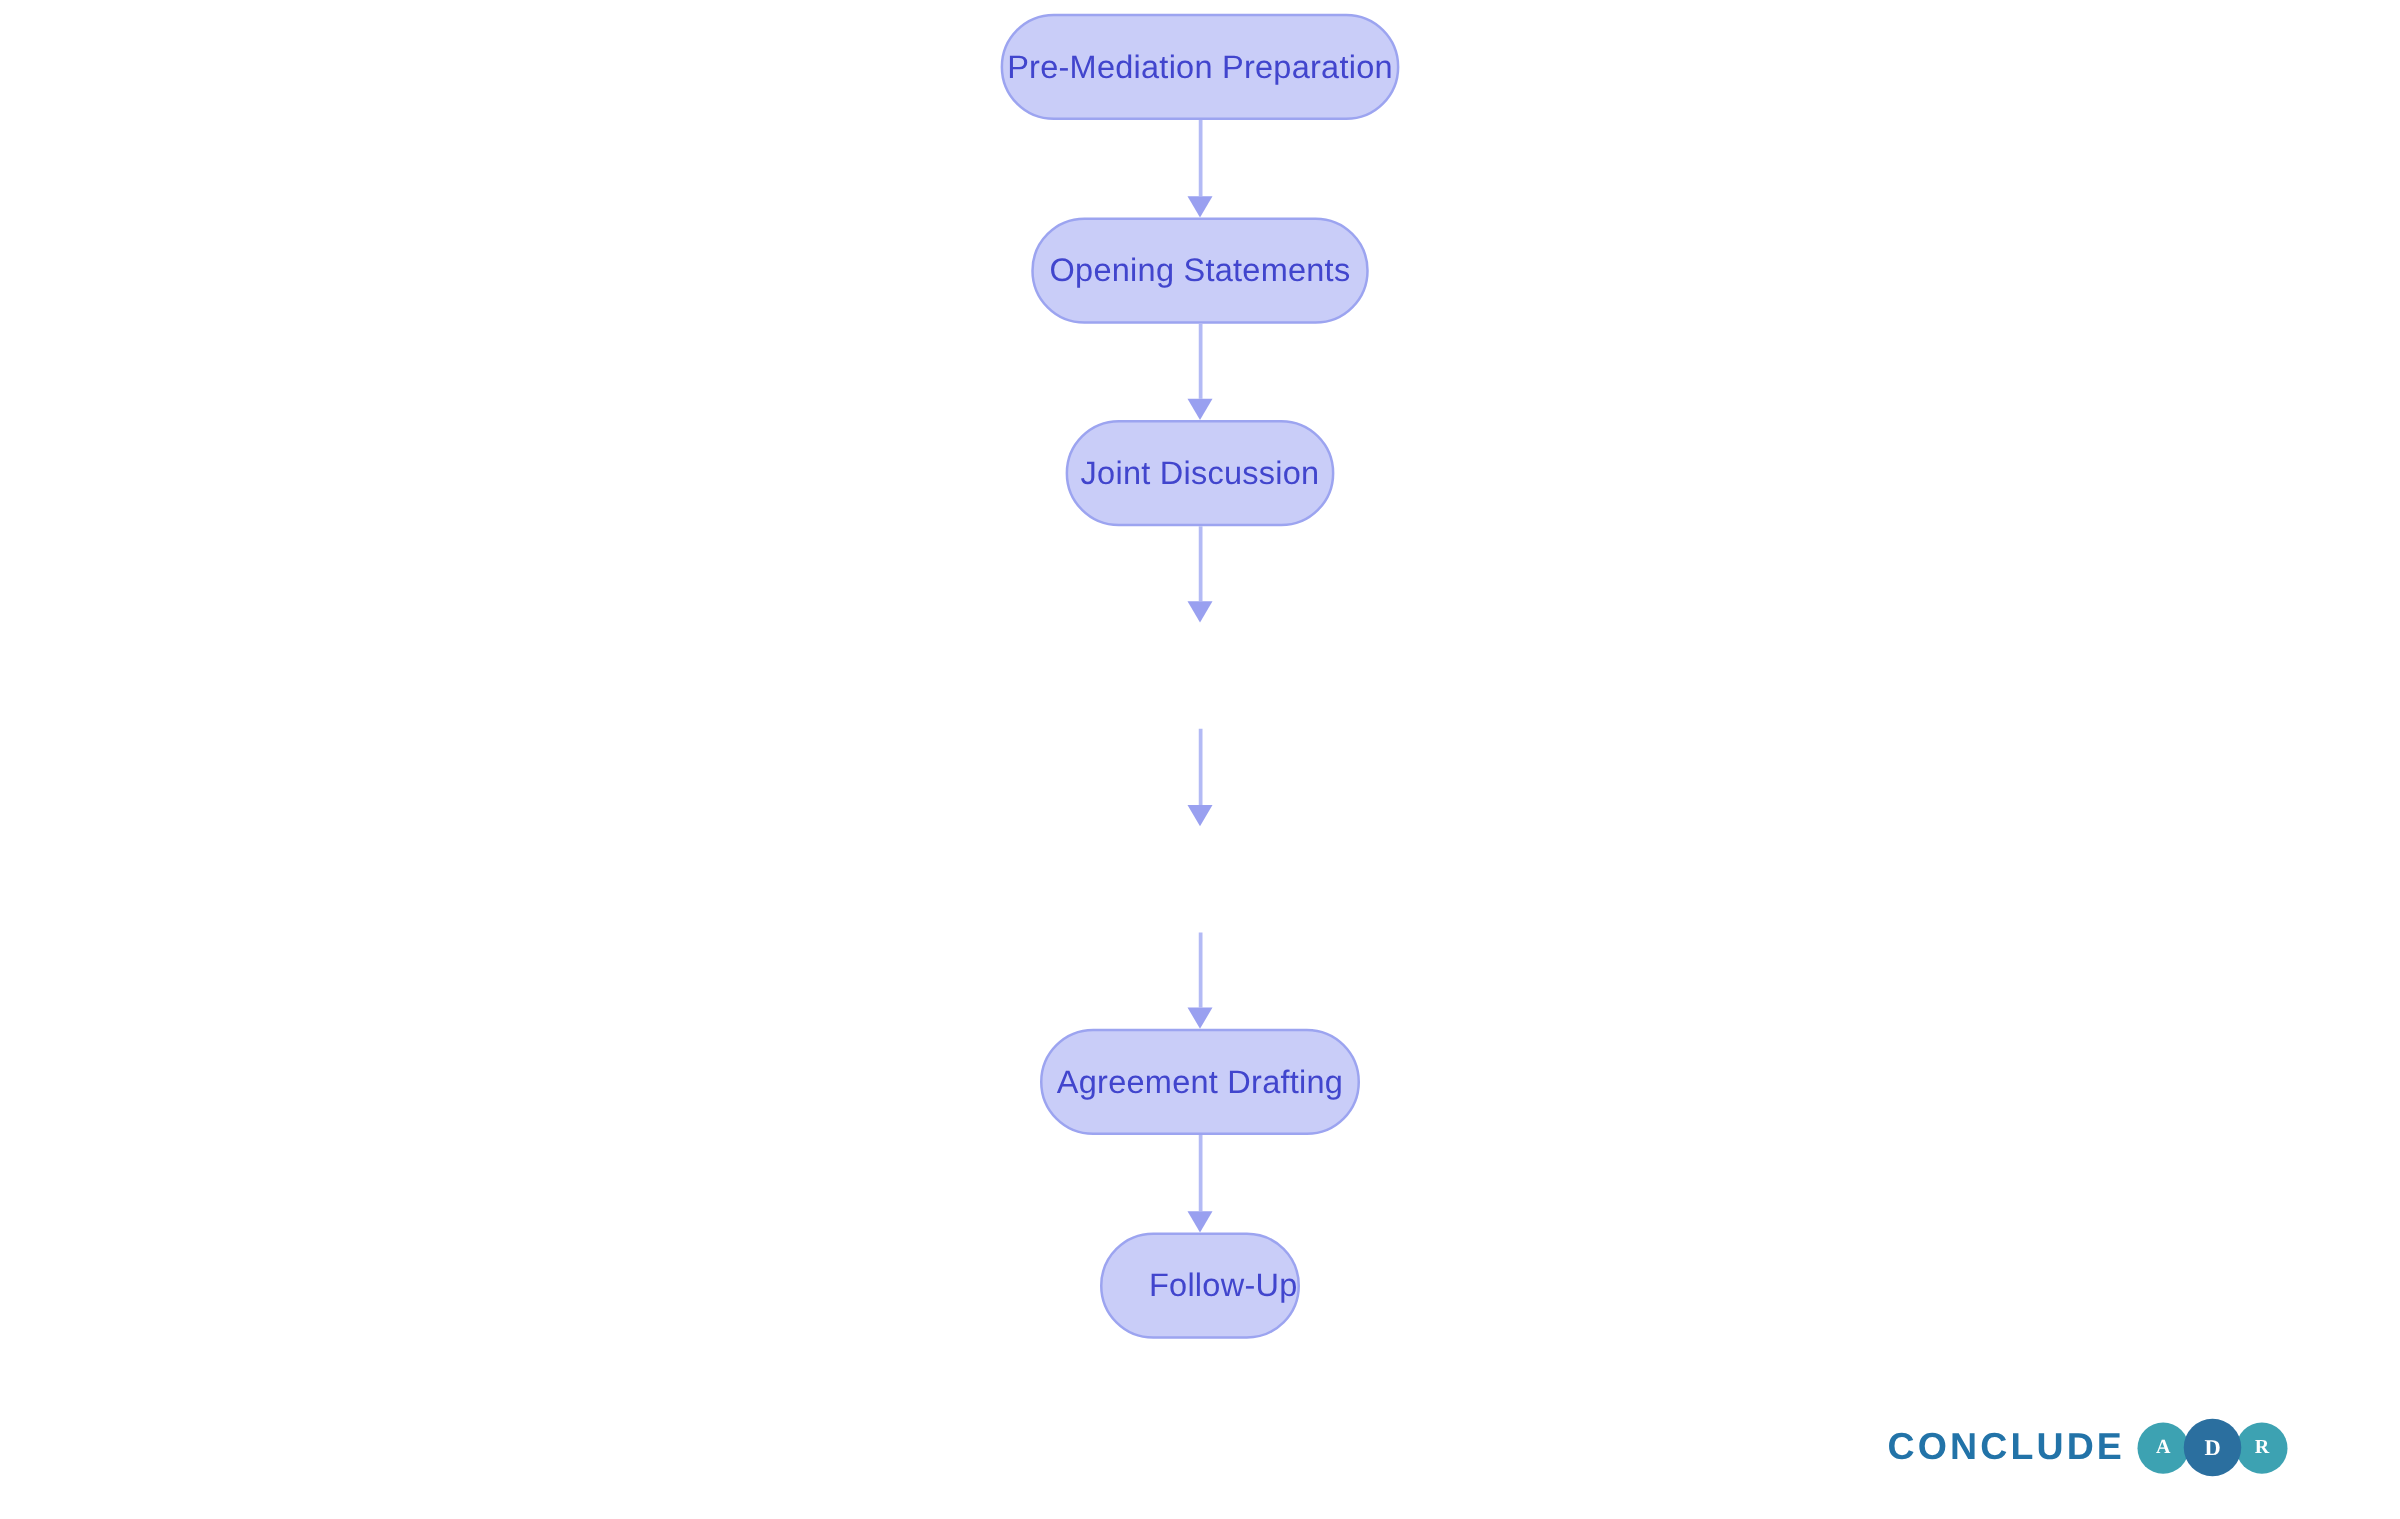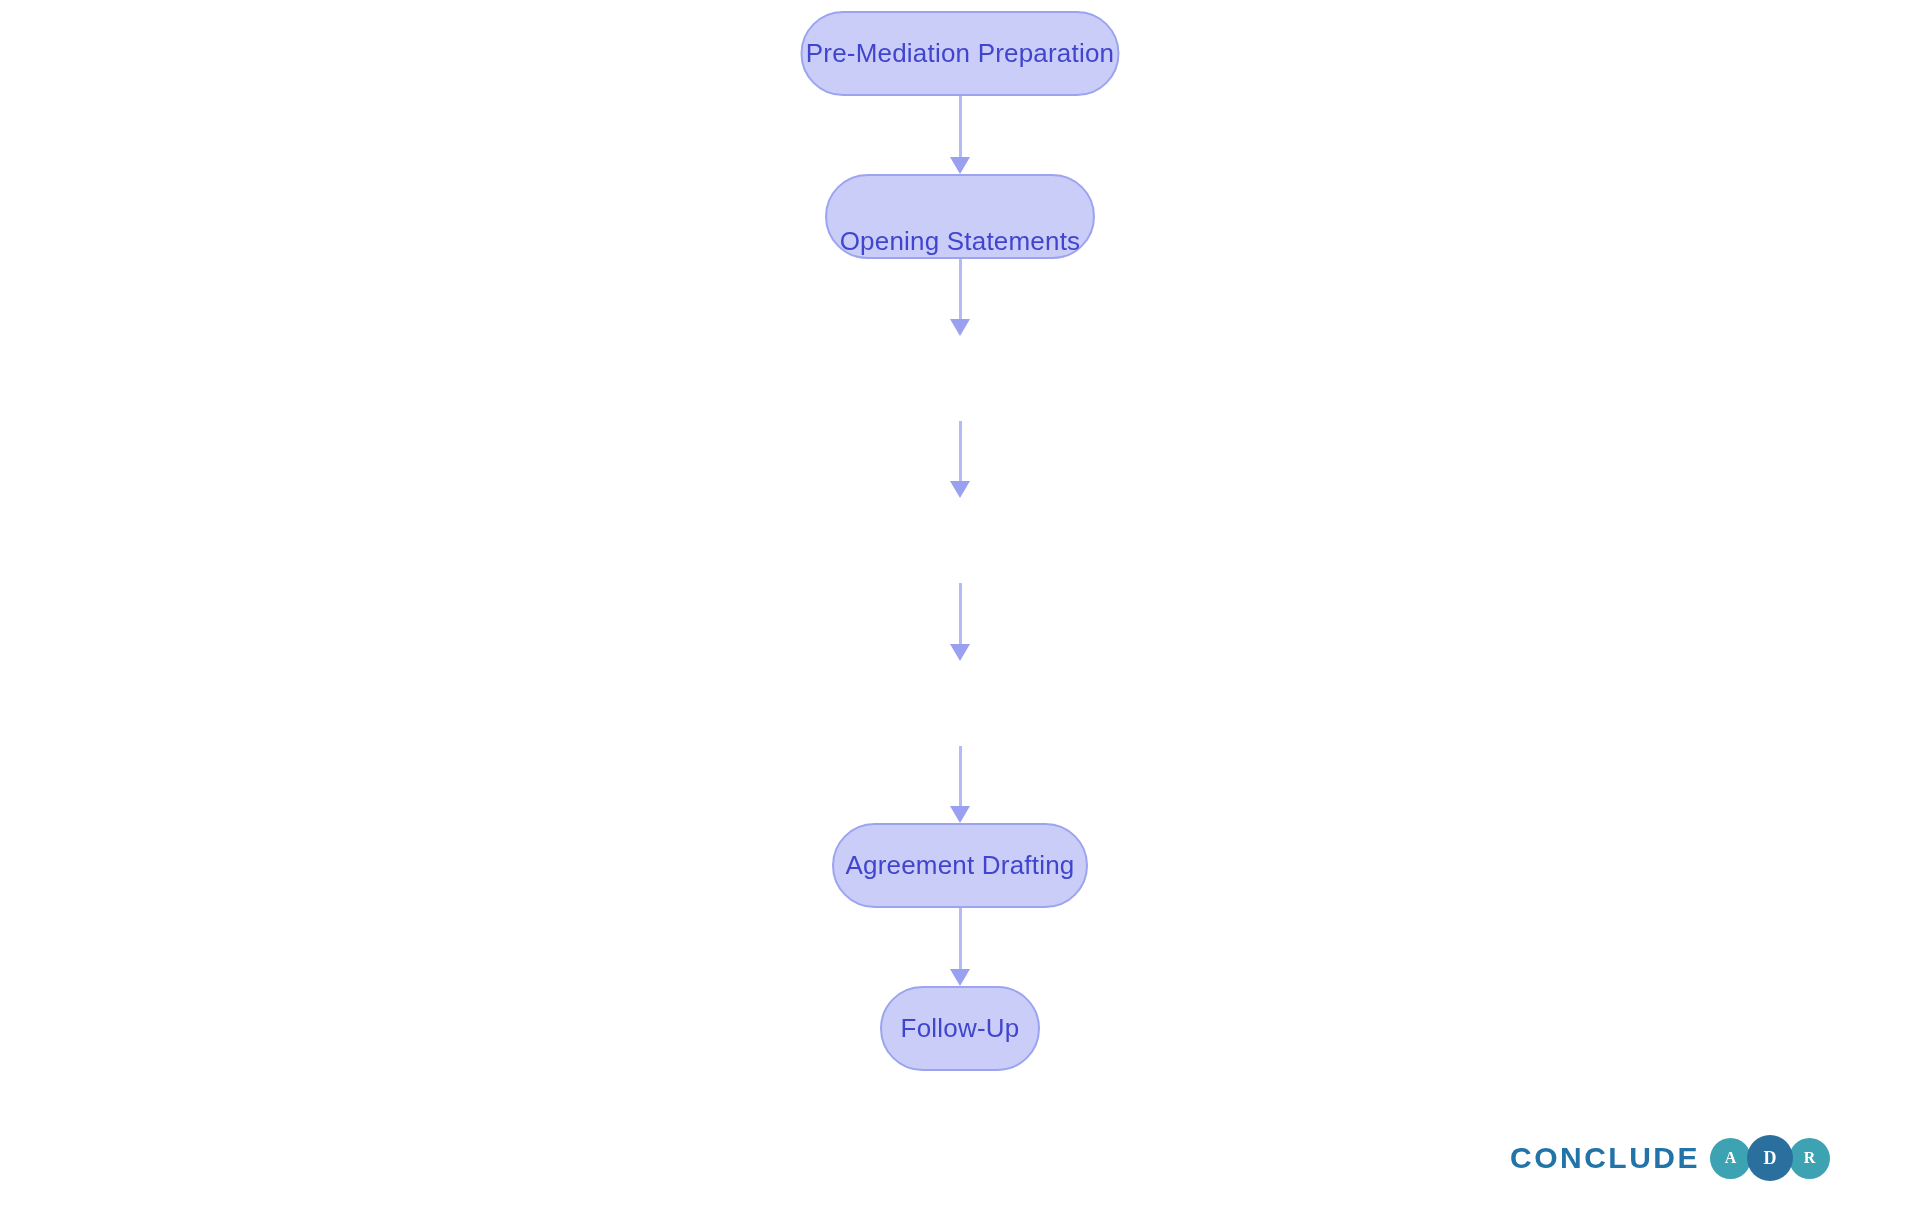--- a/index.html
+++ b/index.html
@@ -37,26 +37,26 @@
     border: 2px solid var(--node-border);
     display: flex;
     align-items: center;
     justify-content: center;
     color: var(--node-text);
     font-size: 26px;
     letter-spacing: 0.2px;
     white-space: nowrap;
   }
   .n0 { top: 11px;  width: 319px; }
-  .n1 { top: 174px; width: 270px; align-items: flex-end; }
+  .n1 { top: 174px; width: 270px; }
   .n2 { top: 336px; width: 215px; }
   .n3 { top: 498px; width: 225px; }
   .n4 { top: 661px; width: 174px; }
   .n5 { top: 823px; width: 256px; }
-  .n6 { top: 986px; width: 160px; }
+  .n6 { top: 986px; width: 160px; justify-content: flex-end; }
 
   .arrow {
     position: absolute;
     left: 50%;
     transform: translateX(-50%);
     display: flex;
     flex-direction: column;
     align-items: center;
   }
   .arrow .shaft {
@@ -141,20 +141,23 @@
 
   <div class="node n1">
     <span>Opening Statements</span>
   </div>
 
   <div class="arrow a1">
     <div class="shaft"></div>
     <div class="head"></div>
   </div>
 
+  <div class="node n2">
+    <span>Joint Discussion</span>
+  </div>
 
   <div class="arrow a2">
     <div class="shaft"></div>
     <div class="head"></div>
   </div>
 
 
   <div class="arrow a3">
     <div class="shaft"></div>
     <div class="head"></div>

